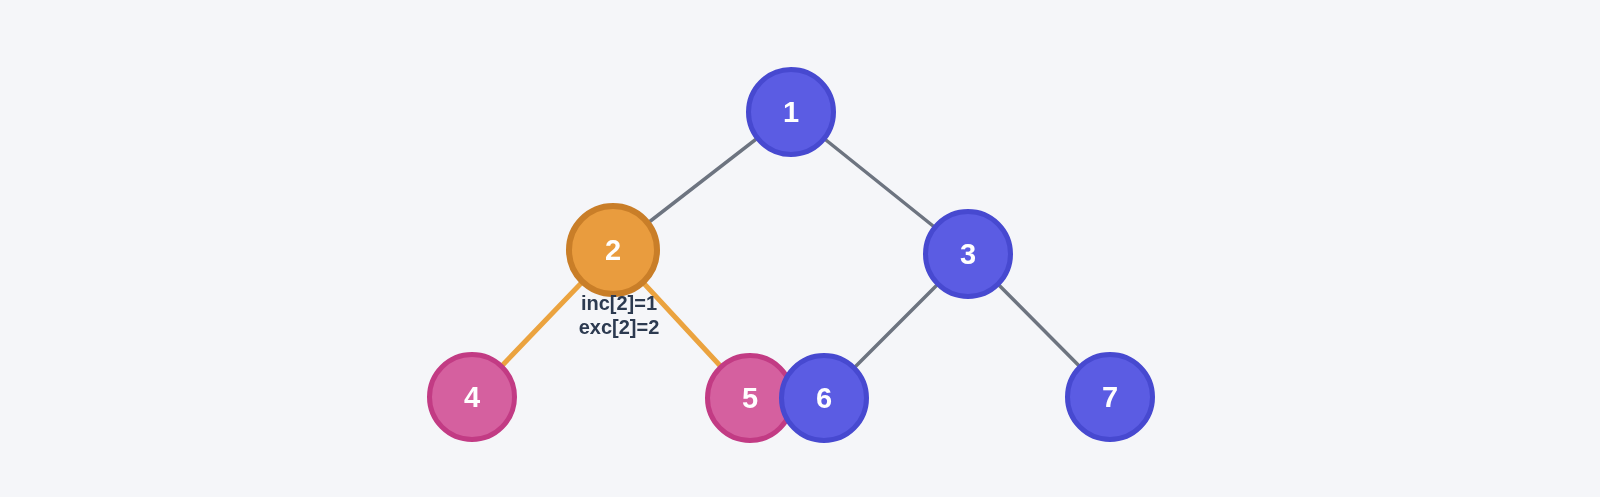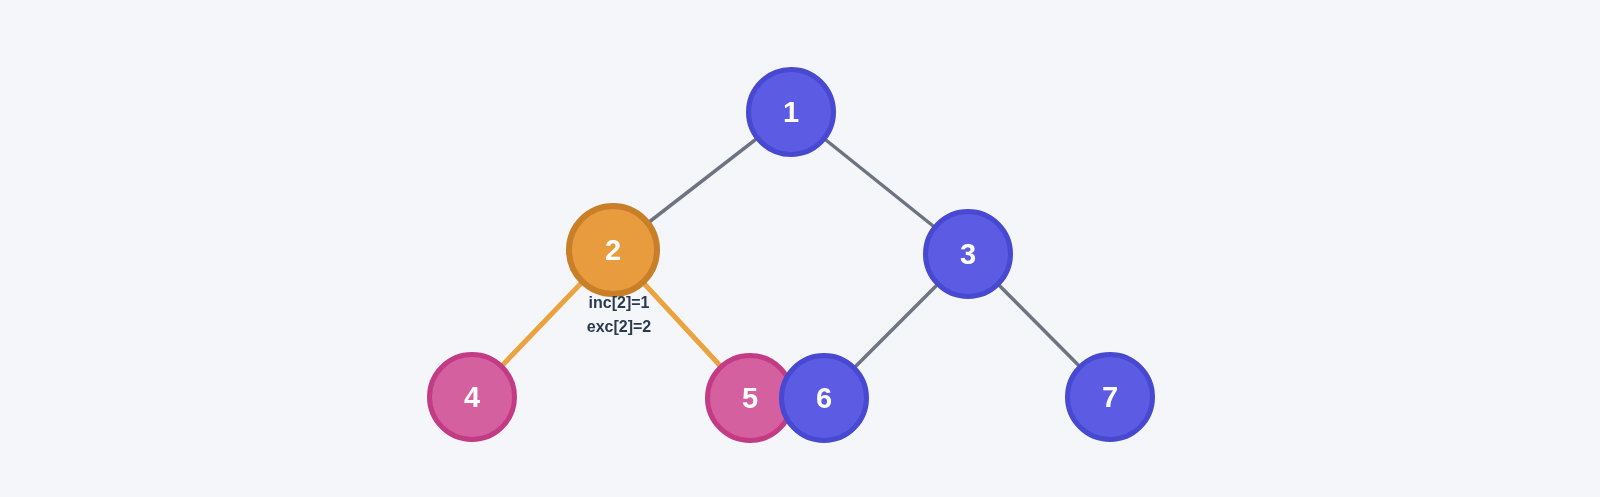--- a/index.html
+++ b/index.html
@@ -36,21 +36,21 @@
     border-width: 5px;
     user-select: none;
   }
   .node.blue   { border-width: 5px; }
   .node.orange { width: 94px; height: 94px; border-width: 6px; }
   .node.pink   { border-width: 5px; }
   .annotation {
     position: absolute;
     transform: translateX(-50%);
     text-align: center;
-    font-size: 16px;
+    font-size: 20px;
     font-weight: bold;
     line-height: 24px;
     white-space: nowrap;
   }
   .annotation div { display: block; }
 </style>
 </head>
 <body>
 
 <div class="stage" style="background: rgb(245, 246, 249); width: 1600px; height: 497px;">

